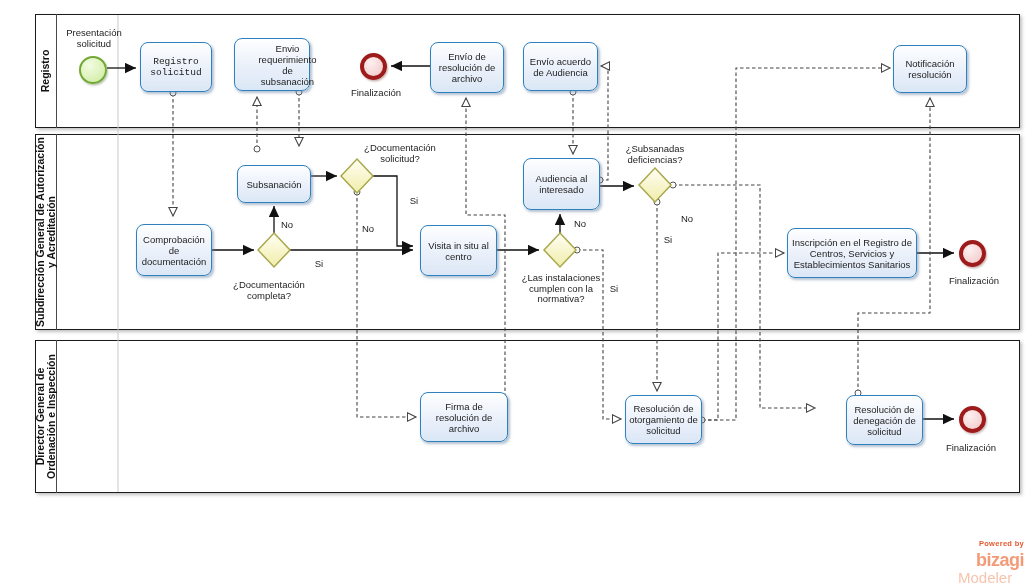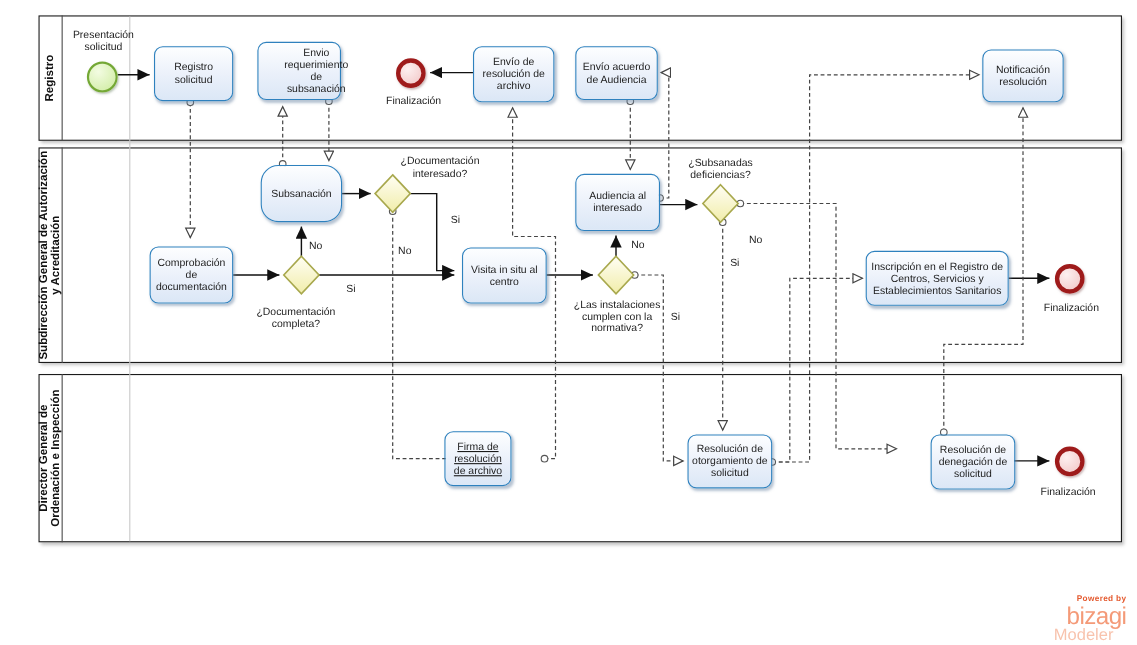--- a/index.html
+++ b/index.html
@@ -31,21 +31,21 @@
         background:radial-gradient(circle at 35% 30%,#fdf0f0,#f2c6c6);
         box-shadow:1px 1.5px 2px rgba(150,110,110,.5);}
   
   .lbl{position:absolute;z-index:4;transform:translate(-50%,-50%);
        text-align:center;font-size:9.5px;line-height:10.5px;color:#1c1c1c;white-space:normal;}
   .lbl-sn{position:absolute;z-index:4;transform:translate(-50%,-50%);
        font-size:9.5px;color:#1c1c1c;}
   
   .logo{position:absolute;right:10px;top:539px;width:92px;z-index:5;text-align:right;}
   .logo-powered{font-size:7.5px;font-weight:bold;color:#e4592e;letter-spacing:.3px;}
-  .logo-brand{font-size:22px;font-weight:normal;color:#f49a78;line-height:24px;
+  .logo-brand{font-size:18px;font-weight:bold;color:#f49a78;line-height:24px;
               letter-spacing:-.5px;text-align:right;}
   .logo-product{font-size:15px;color:#f8c3ad;text-align:left;margin-left:26px;line-height:11px;}
 </style>
 </head>
 <body>
 
 <div id="stage">
 
   <div class="pool" style="top:14px;height:114px;"></div>
   <div class="pool" style="top:134px;height:196px;"></div>
@@ -118,48 +118,48 @@
     </g>
 
     <g fill="url(#gwGrad)" stroke="#a8a84d" stroke-width="1.5">
       <polygon points="274,233 290,250 274,267 258,250"></polygon>
       <polygon points="357,159 373,176 357,193 341,176"></polygon>
       <polygon points="560,233 576,250 560,267 544,250"></polygon>
       <polygon points="655,168 671,185 655,202 639,185"></polygon>
     </g>
   </svg>
 
-  <div class="task" style="left:140px;top:42px;width:72px;height:50px;">Registro solicitud</div>
+  <div class="task" style="left:140px;top:42px;width:72px;height:50px;font-family:Liberation Mono, monospace;">Registro solicitud</div>
   <div class="task" style="left:234px;top:38px;width:76px;height:53px;padding-left:33px;">Envio requerimiento de subsanación</div>
   <div class="task" style="left:523px;top:42px;width:75px;height:49px;">Envío acuerdo de Audiencia</div>
   <div class="task" style="left:430px;top:42px;width:74px;height:51px;">Envío de resolución de archivo</div>
   <div class="task" style="left:893px;top:45px;width:74px;height:48px;">Notificación resolución</div>
 
   <div class="task" style="left:136px;top:224px;width:76px;height:52px;">Comprobación de documentación</div>
-  <div class="task" style="left:237px;top:150px;width:74px;height:52px;border-radius:16px;">Subsanación</div>
+  <div class="task" style="left:237px;top:165px;width:74px;height:38px;">Subsanación</div>
   <div class="task" style="left:420px;top:225px;width:77px;height:51px;">Visita in situ al centro</div>
   <div class="task" style="left:523px;top:158px;width:77px;height:52px;">Audiencia al interesado</div>
   <div class="task" style="left:787px;top:228px;width:130px;height:50px;">Inscripción en el Registro de Centros, Servicios y Establecimientos Sanitarios</div>
 
-  <div class="task" style="left:404px;top:392px;width:61px;height:50px;text-decoration:underline;">Firma de resolución de archivo</div>
+  <div class="task" style="left:420px;top:392px;width:88px;height:50px;">Firma de resolución de archivo</div>
   <div class="task" style="left:625px;top:395px;width:77px;height:49px;">Resolución de otorgamiento de solicitud</div>
   <div class="task" style="left:818px;top:395px;width:77px;height:50px;margin-left:28px;">Resolución de denegación de solicitud</div>
 
   <div class="ev ev-start" style="left:79px;top:56px;"></div>
   <div class="ev ev-end" style="left:360px;top:53px;"></div>
   <div class="ev ev-end" style="left:959px;top:240px;"></div>
   <div class="ev ev-end" style="left:959px;top:406px;"></div>
 
   <div class="lbl" style="left:94px;top:38px;width:80px;">Presentación solicitud</div>
   <div class="lbl" style="left:376px;top:93px;width:70px;">Finalización</div>
   <div class="lbl" style="left:974px;top:281px;width:70px;">Finalización</div>
   <div class="lbl" style="left:971px;top:448px;width:70px;">Finalización</div>
 
   <div class="lbl" style="left:269px;top:290px;width:86px;">¿Documentación completa?</div>
-  <div class="lbl" style="left:400px;top:153px;width:92px;">¿Documentación interesado?</div>
+  <div class="lbl" style="left:400px;top:153px;width:92px;">¿Documentación solicitud?</div>
   <div class="lbl" style="left:561px;top:289px;width:92px;">¿Las instalaciones cumplen con la normativa?</div>
   <div class="lbl" style="left:655px;top:154px;width:80px;">¿Subsanadas deficiencias?</div>
 
   <div class="lbl-sn" style="left:287px;top:224px;">No</div>
   <div class="lbl-sn" style="left:319px;top:263px;">Si</div>
   <div class="lbl-sn" style="left:414px;top:200px;">Si</div>
   <div class="lbl-sn" style="left:368px;top:228px;">No</div>
   <div class="lbl-sn" style="left:580px;top:223px;">No</div>
   <div class="lbl-sn" style="left:614px;top:288px;">Si</div>
   <div class="lbl-sn" style="left:687px;top:218px;">No</div>

